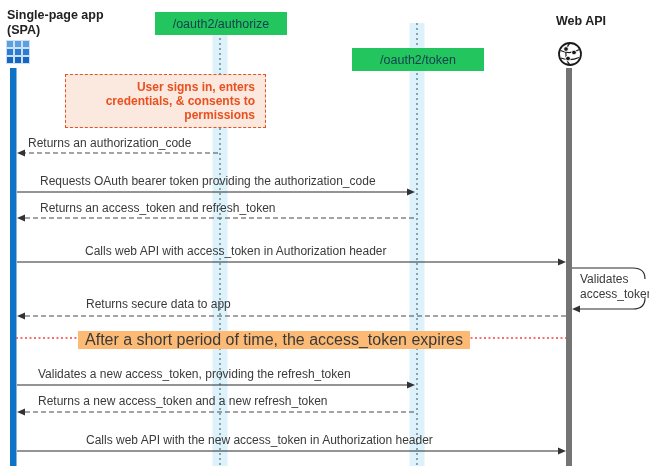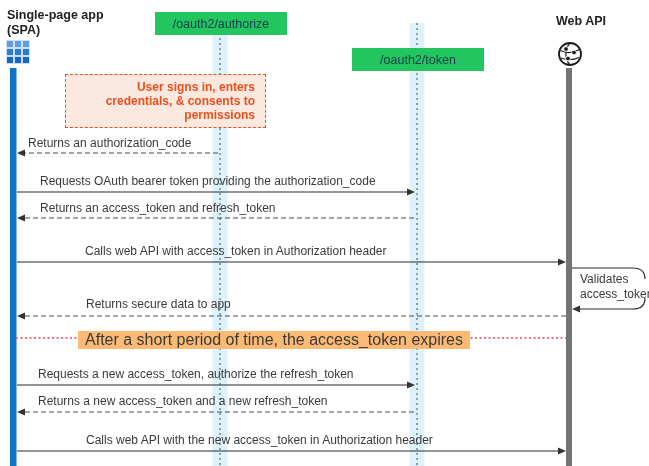--- a/index.html
+++ b/index.html
@@ -147,17 +147,17 @@
     <span>User signs in, enters credentials, &amp; consents to permissions</span>
   </div>
 
   <div class="lbl" style="left:28px;top:136px;">Returns an authorization_code</div>
   <div class="lbl" style="left:40px;top:174px;">Requests OAuth bearer token providing the authorization_code</div>
   <div class="lbl" style="left:40px;top:201px;">Returns an access_token and refresh_token</div>
   <div class="lbl" style="left:85px;top:244px;">Calls web API with access_token in Authorization header</div>
   <div class="validates-lbl">Validates access_token</div>
   <div class="lbl" style="left:86px;top:297px;">Returns secure data to app</div>
   <div class="expires-lbl">After a short period of time, the access_token expires</div>
-  <div class="lbl" style="left:38px;top:367px;">Requests a new access_token, authorize the refresh_token</div>
+  <div class="lbl" style="left:38px;top:367px;">Validates a new access_token, providing the refresh_token</div>
   <div class="lbl" style="left:38px;top:394px;">Returns a new access_token and a new refresh_token</div>
   <div class="lbl" style="left:86px;top:433px;">Calls web API with the new access_token in Authorization header</div>
 
 </div>
 
 </body></html>

